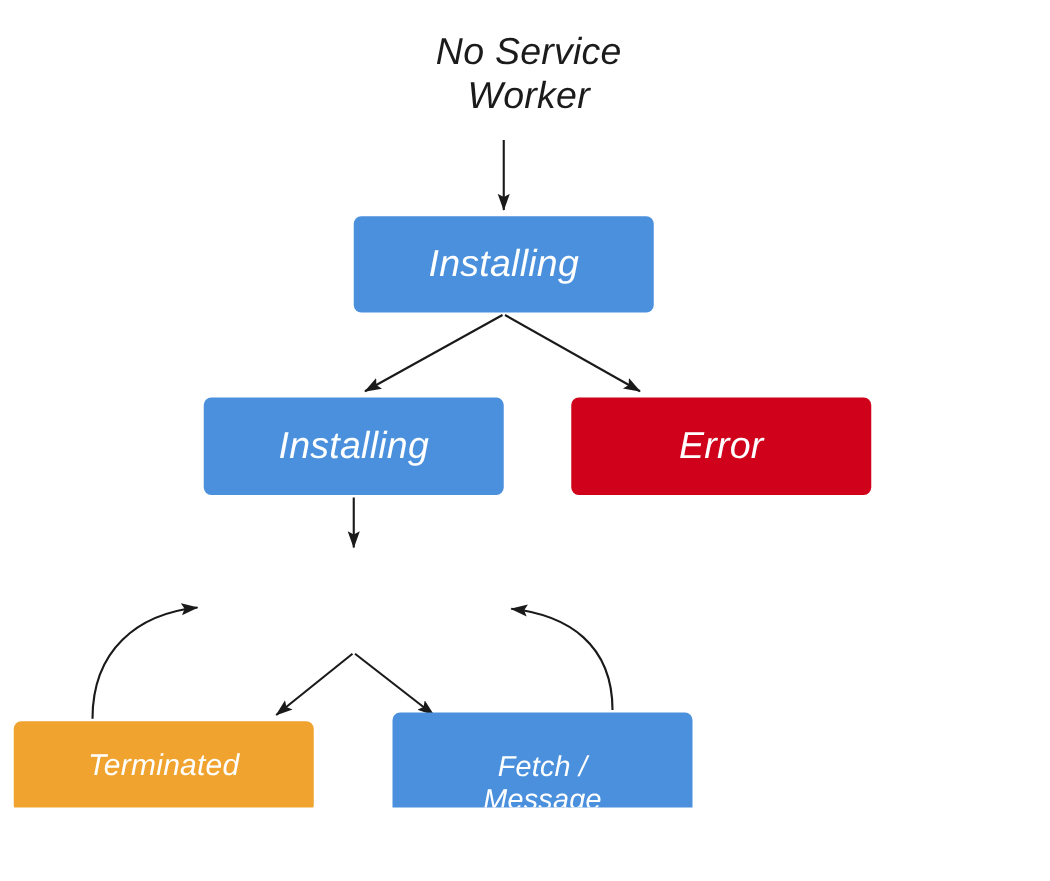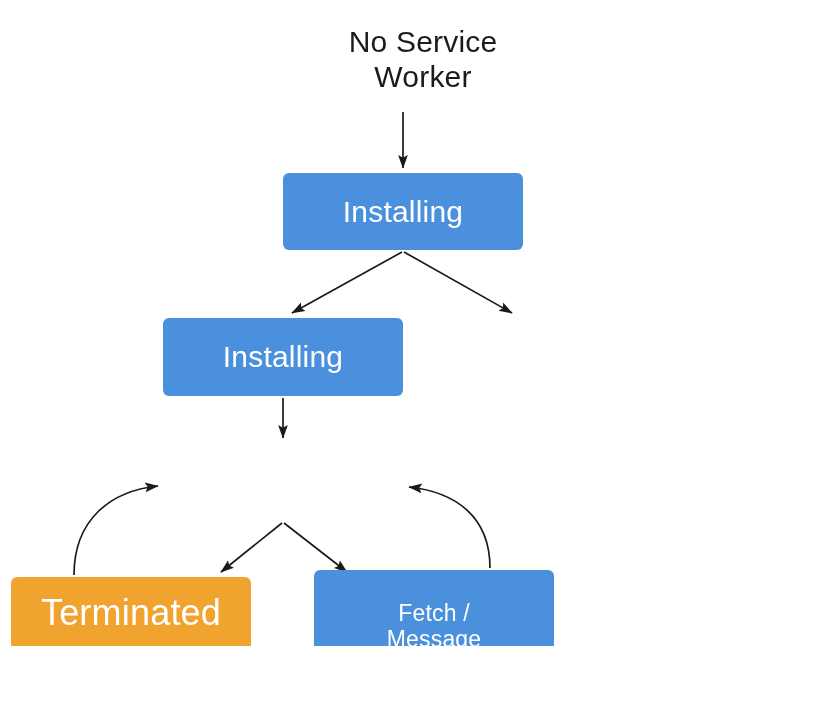--- a/index.html
+++ b/index.html
@@ -12,20 +12,21 @@
     height: 705px;
     font-family: "Liberation Sans", sans-serif;
     -webkit-font-smoothing: antialiased;
   }
   #diagram {
     position: relative;
     width: 840px;
     height: 646px;
     overflow: hidden;
     background: #ffffff;
+    font-style: italic;
   }
   #edges {
     position: absolute;
     left: 0;
     top: 0;
     width: 840px;
     height: 705px;
     pointer-events: none;
   }
   .node {
@@ -91,23 +92,26 @@
   </svg>
 
   <div class="node" style="left:283px; top:173px; width:240px; height:77px; background:#4a90dd; font-size:30px;">
     <span class="node-label">Installing</span>
   </div>
 
   <div class="node" style="left:163px; top:318px; width:240px; height:78px; background:#4a90dd; font-size:30px;">
     <span class="node-label">Installing</span>
   </div>
 
+  <div class="node" style="left:457px; top:318px; width:240px; height:78px; background:#d0021b; font-size:30px;">
+    <span class="node-label">Error</span>
+  </div>
 
 
-  <div class="node" style="left:11px; top:577px; width:240px; height:73px; background:#f0a32e; font-size:36px;">
+  <div class="node" style="left:11px; top:577px; width:240px; height:73px; background:#f0a32e; font-size:24px;">
     <span class="node-label">Terminated</span>
   </div>
 
   <div class="node" style="left:314px; top:570px; width:240px; height:114px; background:#4a90dd; font-size:23px;">
     <span class="node-label">Fetch /
 Message</span>
   </div>
 
 </div>
 

